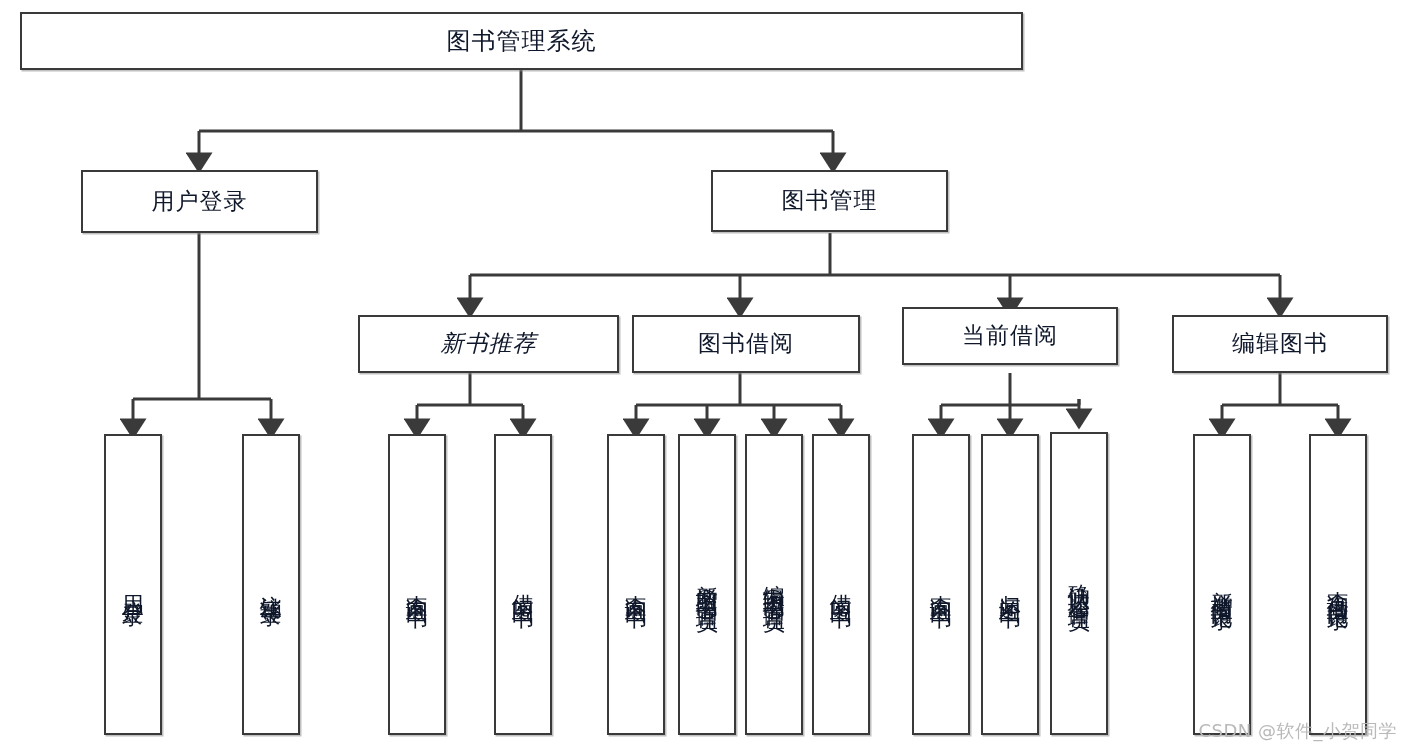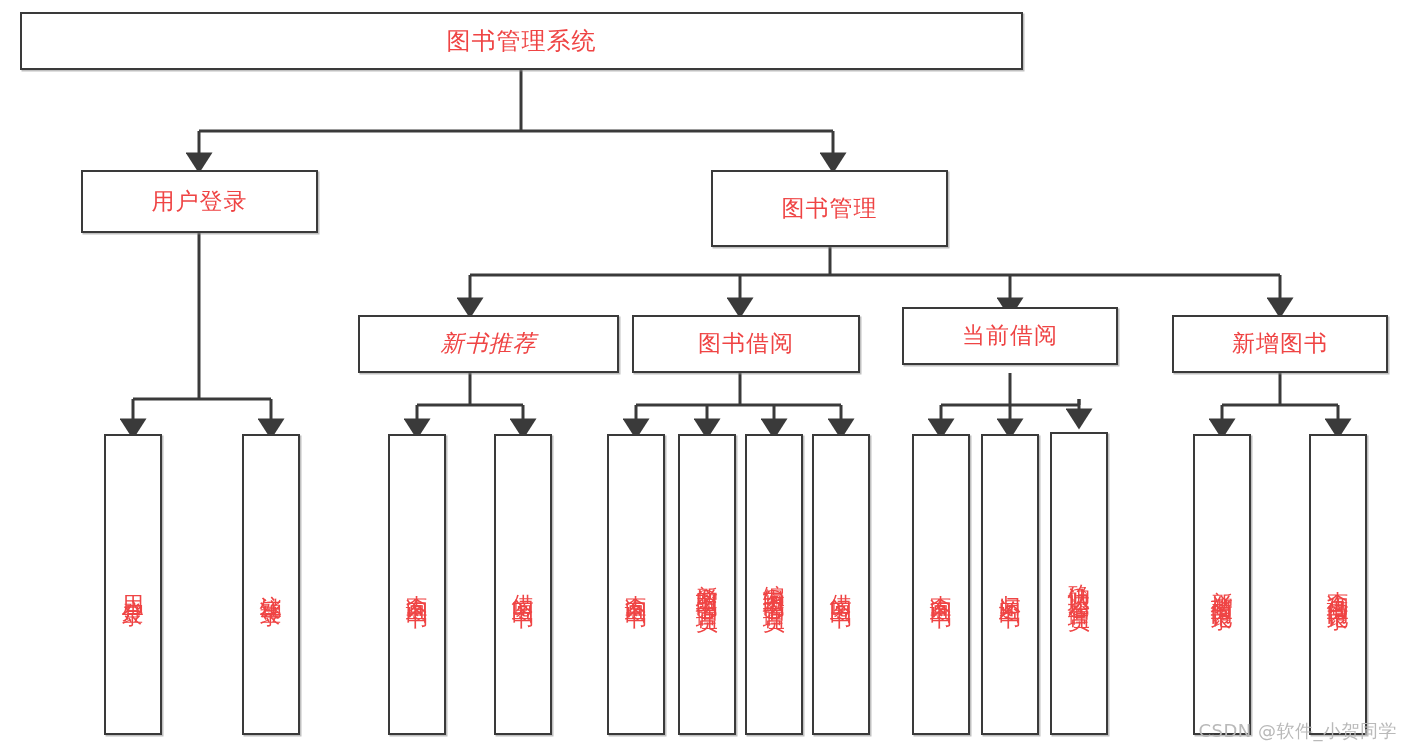--- a/index.html
+++ b/index.html
@@ -35,21 +35,21 @@
     box-shadow: 1.5px 1.5px 0 rgba(140,140,140,0.55);
     display: flex;
     align-items: center;
     justify-content: center;
     z-index: 2;
   }
   .node .lbl {
     font-size: 23px;
     line-height: 1.18;
     letter-spacing: 1px;
-    color: #ef4444;
+    color: #0f172a;
     white-space: nowrap;
   }
   
   .node.root .lbl { font-size: 24px; }
 
   
   .node.vert {
     align-items: center;
     justify-content: center;
   }
@@ -131,35 +131,35 @@
     </g>
   </svg>
 
   <div class="node root" style="left:20px; top:12px; width:1003px; height:58px;">
     <span class="lbl">图书管理系统</span>
   </div>
 
   <div class="node" style="left:81px; top:170px; width:237px; height:63px;">
     <span class="lbl">用户登录</span>
   </div>
-  <div class="node" style="left:711px; top:170px; width:237px; height:77px;">
+  <div class="node" style="left:711px; top:170px; width:237px; height:62px;">
     <span class="lbl">图书管理</span>
   </div>
 
   <div class="node" style="left:358px; top:315px; width:261px; height:58px;font-style:italic;">
     <span class="lbl">新书推荐</span>
   </div>
   <div class="node" style="left:632px; top:315px; width:228px; height:58px;">
     <span class="lbl">图书借阅</span>
   </div>
   <div class="node" style="left:902px; top:307px; width:216px; height:58px;">
     <span class="lbl">当前借阅</span>
   </div>
   <div class="node" style="left:1172px; top:315px; width:216px; height:58px;">
-    <span class="lbl">新增图书</span>
+    <span class="lbl">编辑图书</span>
   </div>
 
   <div class="node vert" style="left:104px; top:434px; width:58px; height:301px;">
     <span class="lbl">用户登录</span>
   </div>
   <div class="node vert" style="left:242px; top:434px; width:58px; height:301px;">
     <span class="lbl">注销登录</span>
   </div>
 
   <div class="node vert" style="left:388px; top:434px; width:58px; height:301px;">

